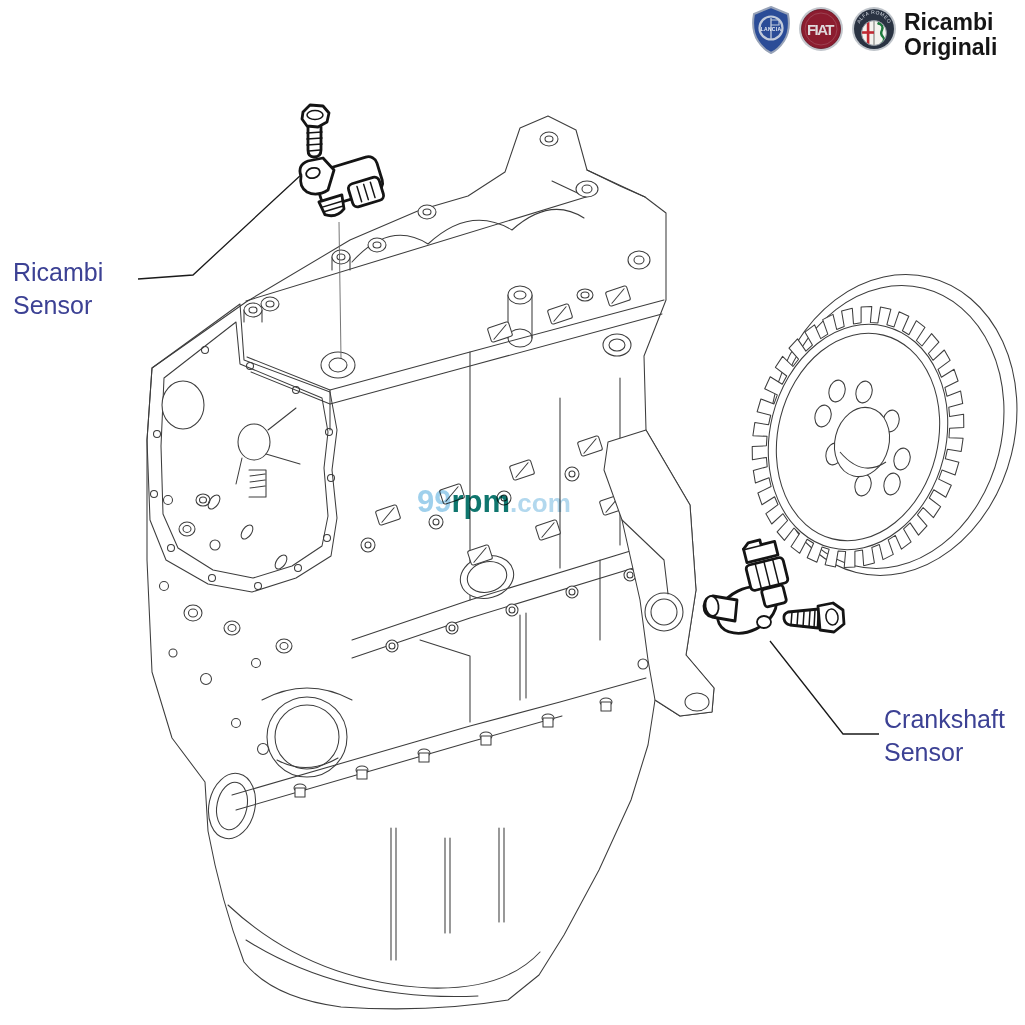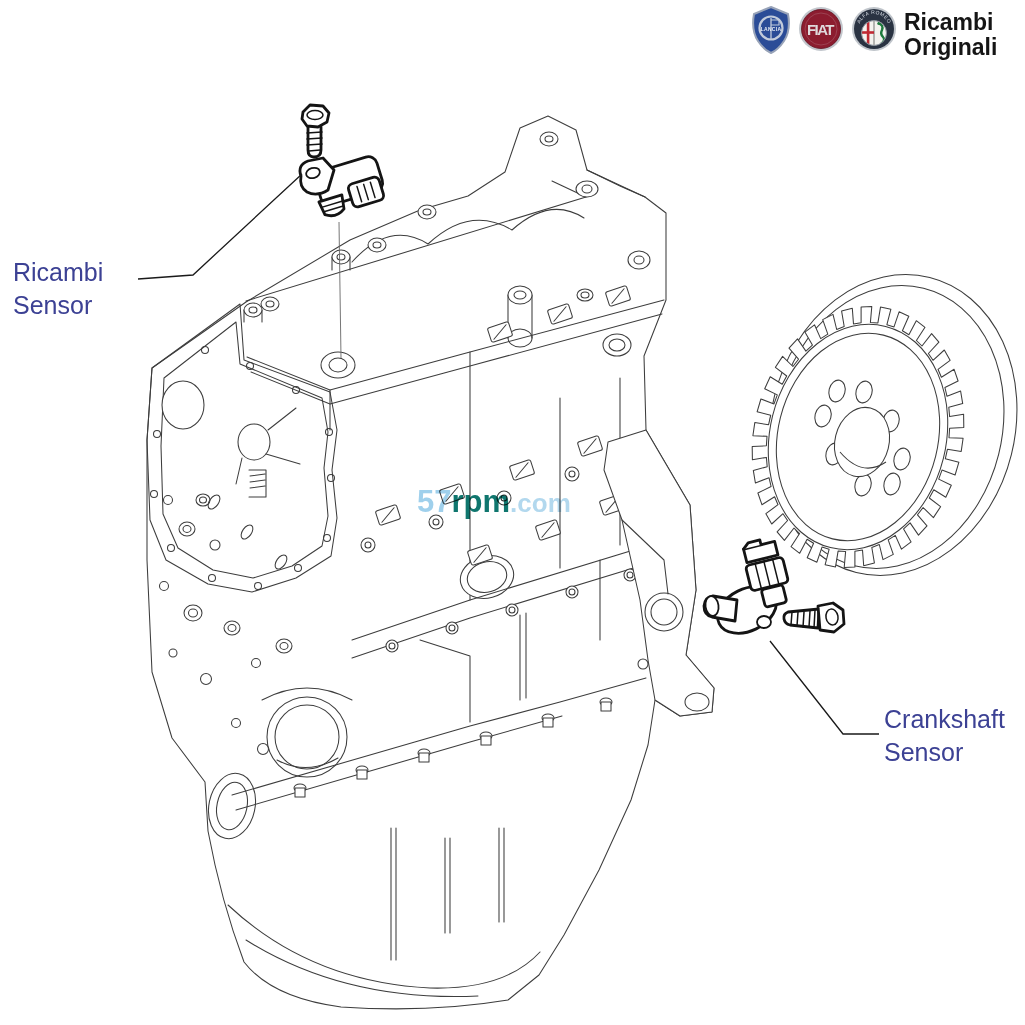--- a/index.html
+++ b/index.html
@@ -259,21 +259,21 @@
       </g>
     </g>
 
     <g stroke="#1a1a1a" stroke-width="1.3" fill="none">
       <path d="M138,279 L193,275 L302,174"></path>
       <path d="M770,641 L843,734 L879,734"></path>
     </g>
   </svg>
 
   <div class="watermark">
-    <span class="wm-blue">57</span><span class="wm-gray">rpm</span><span class="wm-blue2">.com</span>
+    <span class="wm-blue">99</span><span class="wm-gray">rpm</span><span class="wm-blue2">.com</span>
   </div>
 
   <div class="callout" id="cam-callout">
     <div>Ricambi</div>
     <div>Sensor</div>
   </div>
   <div class="callout" id="crank-callout">
     <div>Crankshaft</div>
     <div>Sensor</div>
   </div>

